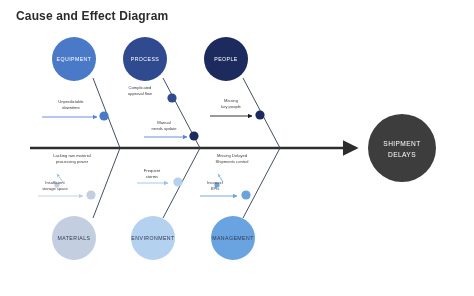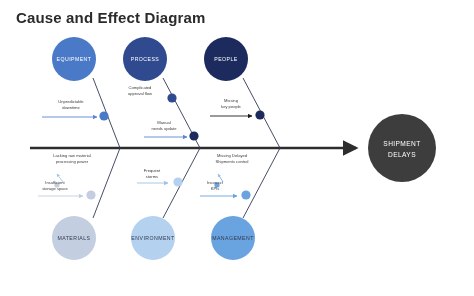--- a/index.html
+++ b/index.html
@@ -14,21 +14,21 @@
     position: relative;
     width: 474px;
     height: 296px;
     background: #ffffff;
     overflow: hidden;
   }
   #diagram-title {
     position: absolute;
     left: 16px;
     top: 9px;
-    font-size: 15px;
+    font-size: 12px;
     font-weight: bold;
     color: #2b2b2b;
     letter-spacing: 0.15px;
     white-space: nowrap;
   }
   svg#fishbone {
     position: absolute;
     left: 0;
     top: 0;
     width: 474px;

